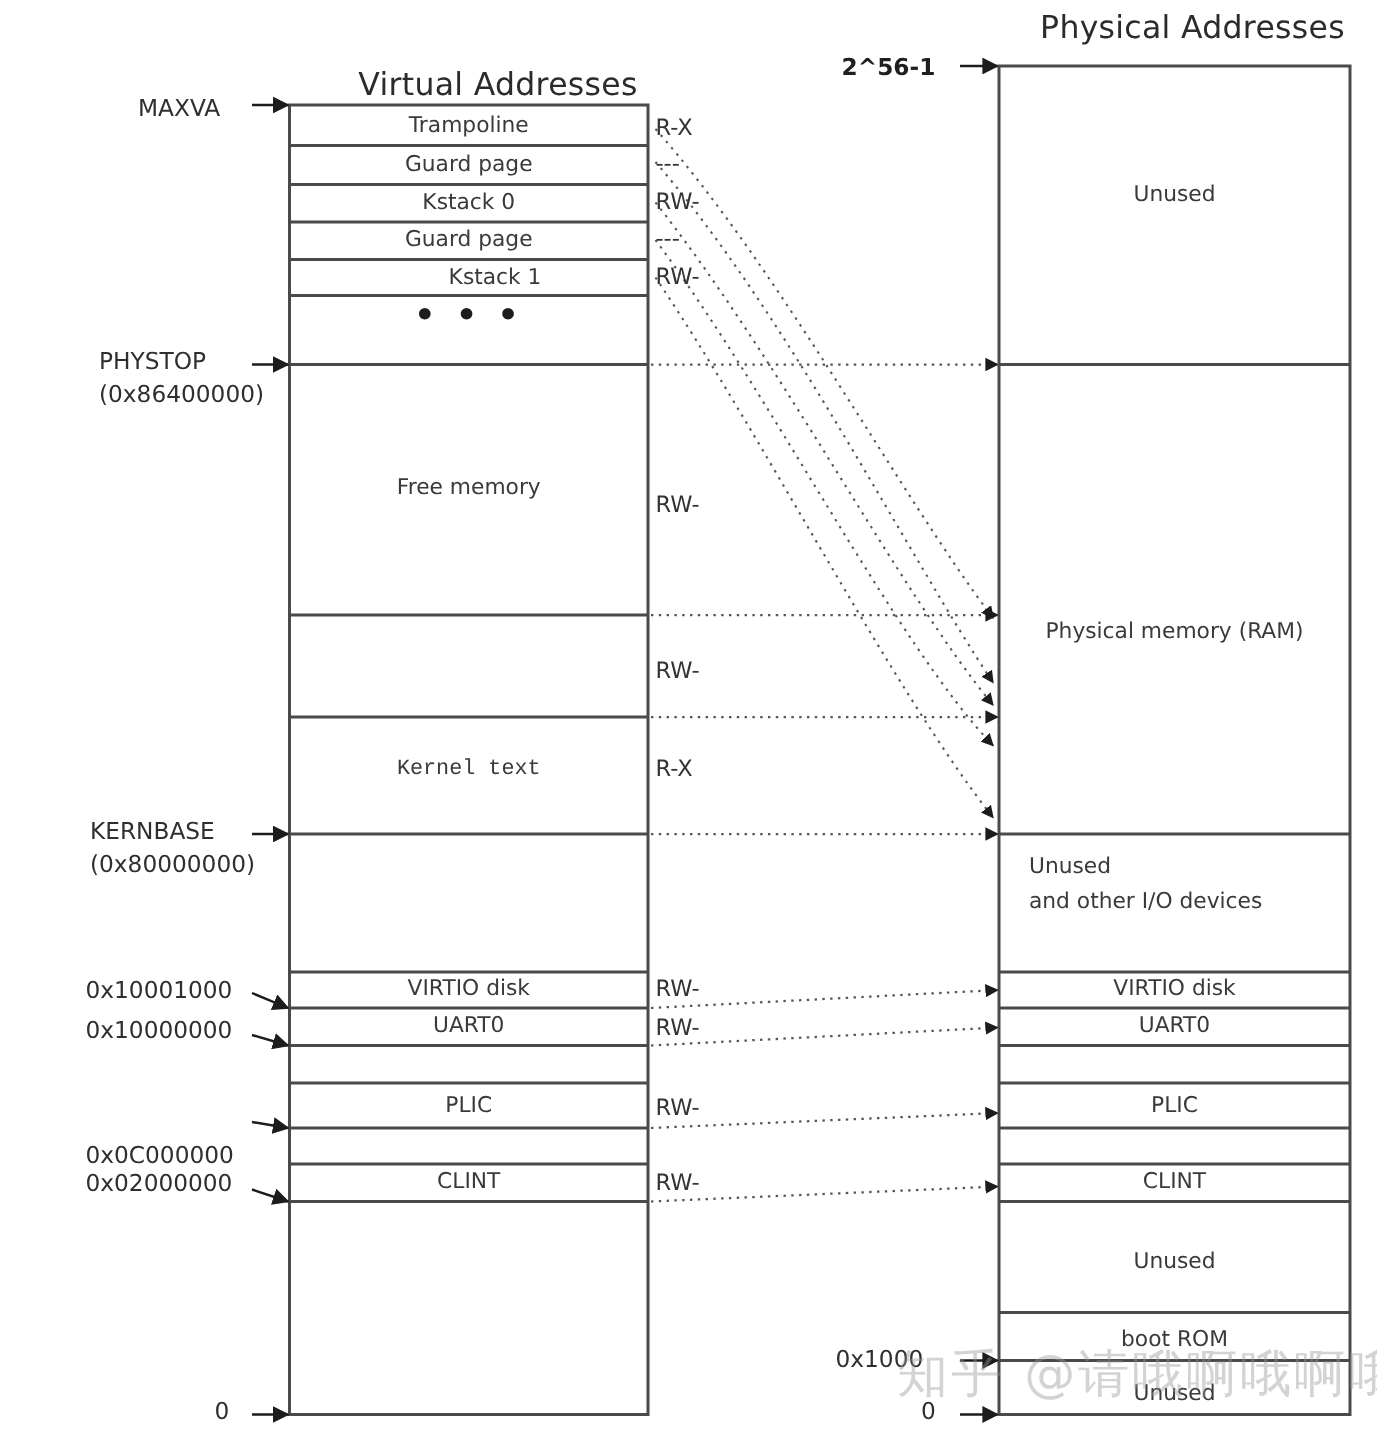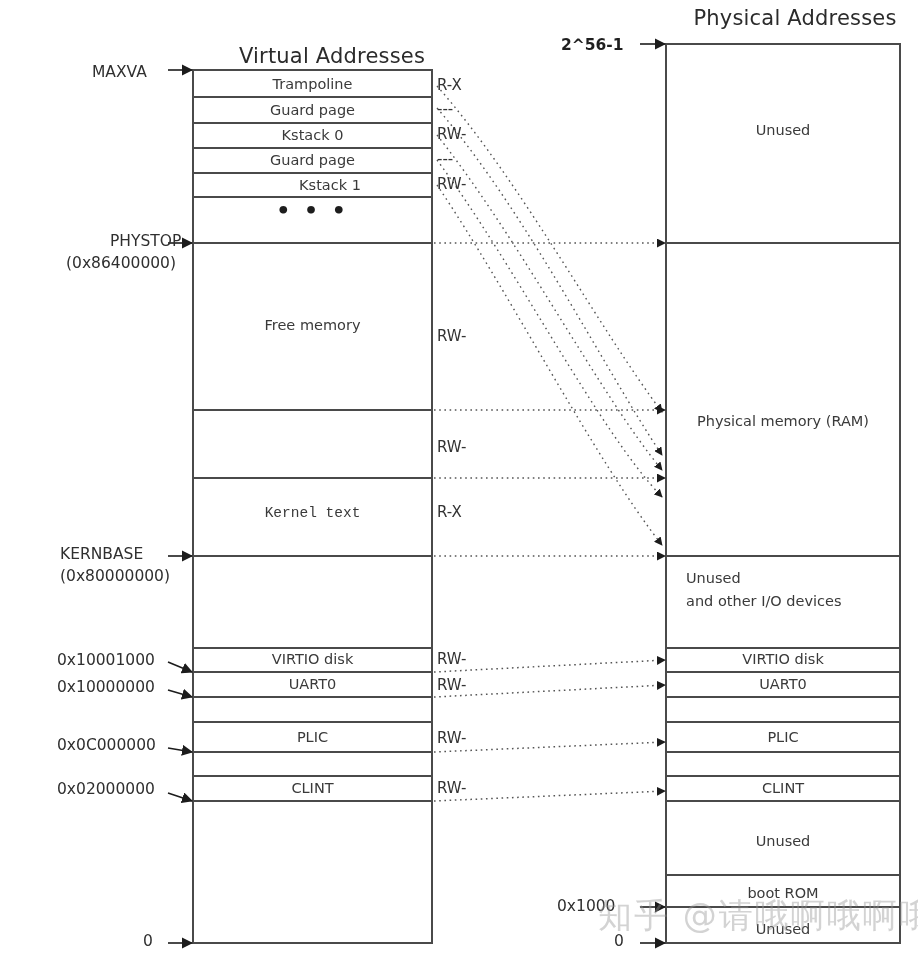--- a/index.html
+++ b/index.html
@@ -109,29 +109,29 @@
       <path d="M 437 160 C 515 265, 598 430, 662 497"></path>
       <path d="M 437 185 C 508 290, 595 460, 662 545"></path>
     </g>
   </svg>
 
   <div class="lbl title" style="left:222px;top:44px;width:220px;text-align:center;">Virtual Addresses</div>
   <div class="lbl title" style="left:680px;top:6px;width:230px;text-align:center;">Physical Addresses</div>
 
   <div class="lbl addr" style="left:92px;top:63px;">MAXVA</div>
 
-  <div class="lbl addr" style="left:66px;top:232px;margin-left:44px;">PHYSTOP</div>
+  <div class="lbl addr" style="left:66px;top:232px;">PHYSTOP</div>
   <div class="lbl addr2" style="left:66px;top:254px;">(0x86400000)</div>
 
   <div class="lbl addr" style="left:60px;top:545px;">KERNBASE</div>
   <div class="lbl addr2" style="left:60px;top:567px;">(0x80000000)</div>
 
   <div class="lbl addr" style="left:57px;top:651px;">0x10001000</div>
   <div class="lbl addr" style="left:57px;top:678px;">0x10000000</div>
-  <div class="lbl addr" style="left:57px;top:736px;">0x0C000000</div>
+  <div class="lbl addr" style="left:57px;top:761px;">0x0C000000</div>
   <div class="lbl addr" style="left:57px;top:780px;">0x02000000</div>
   <div class="lbl addr" style="left:143px;top:932px;">0</div>
 
   <div class="lbl cell" style="left:193px;top:76px;width:239px;">Trampoline</div>
   <div class="lbl cell" style="left:193px;top:102px;width:239px;">Guard page</div>
   <div class="lbl cell" style="left:193px;top:127px;width:239px;">Kstack 0</div>
   <div class="lbl cell" style="left:193px;top:152px;width:239px;">Guard page</div>
   <div class="lbl cell" style="left:193px;top:177px;width:274px;">Kstack 1</div>
   <div class="lbl dots" style="left:193px;top:198px;width:239px;text-align:center;">• • •</div>
 

